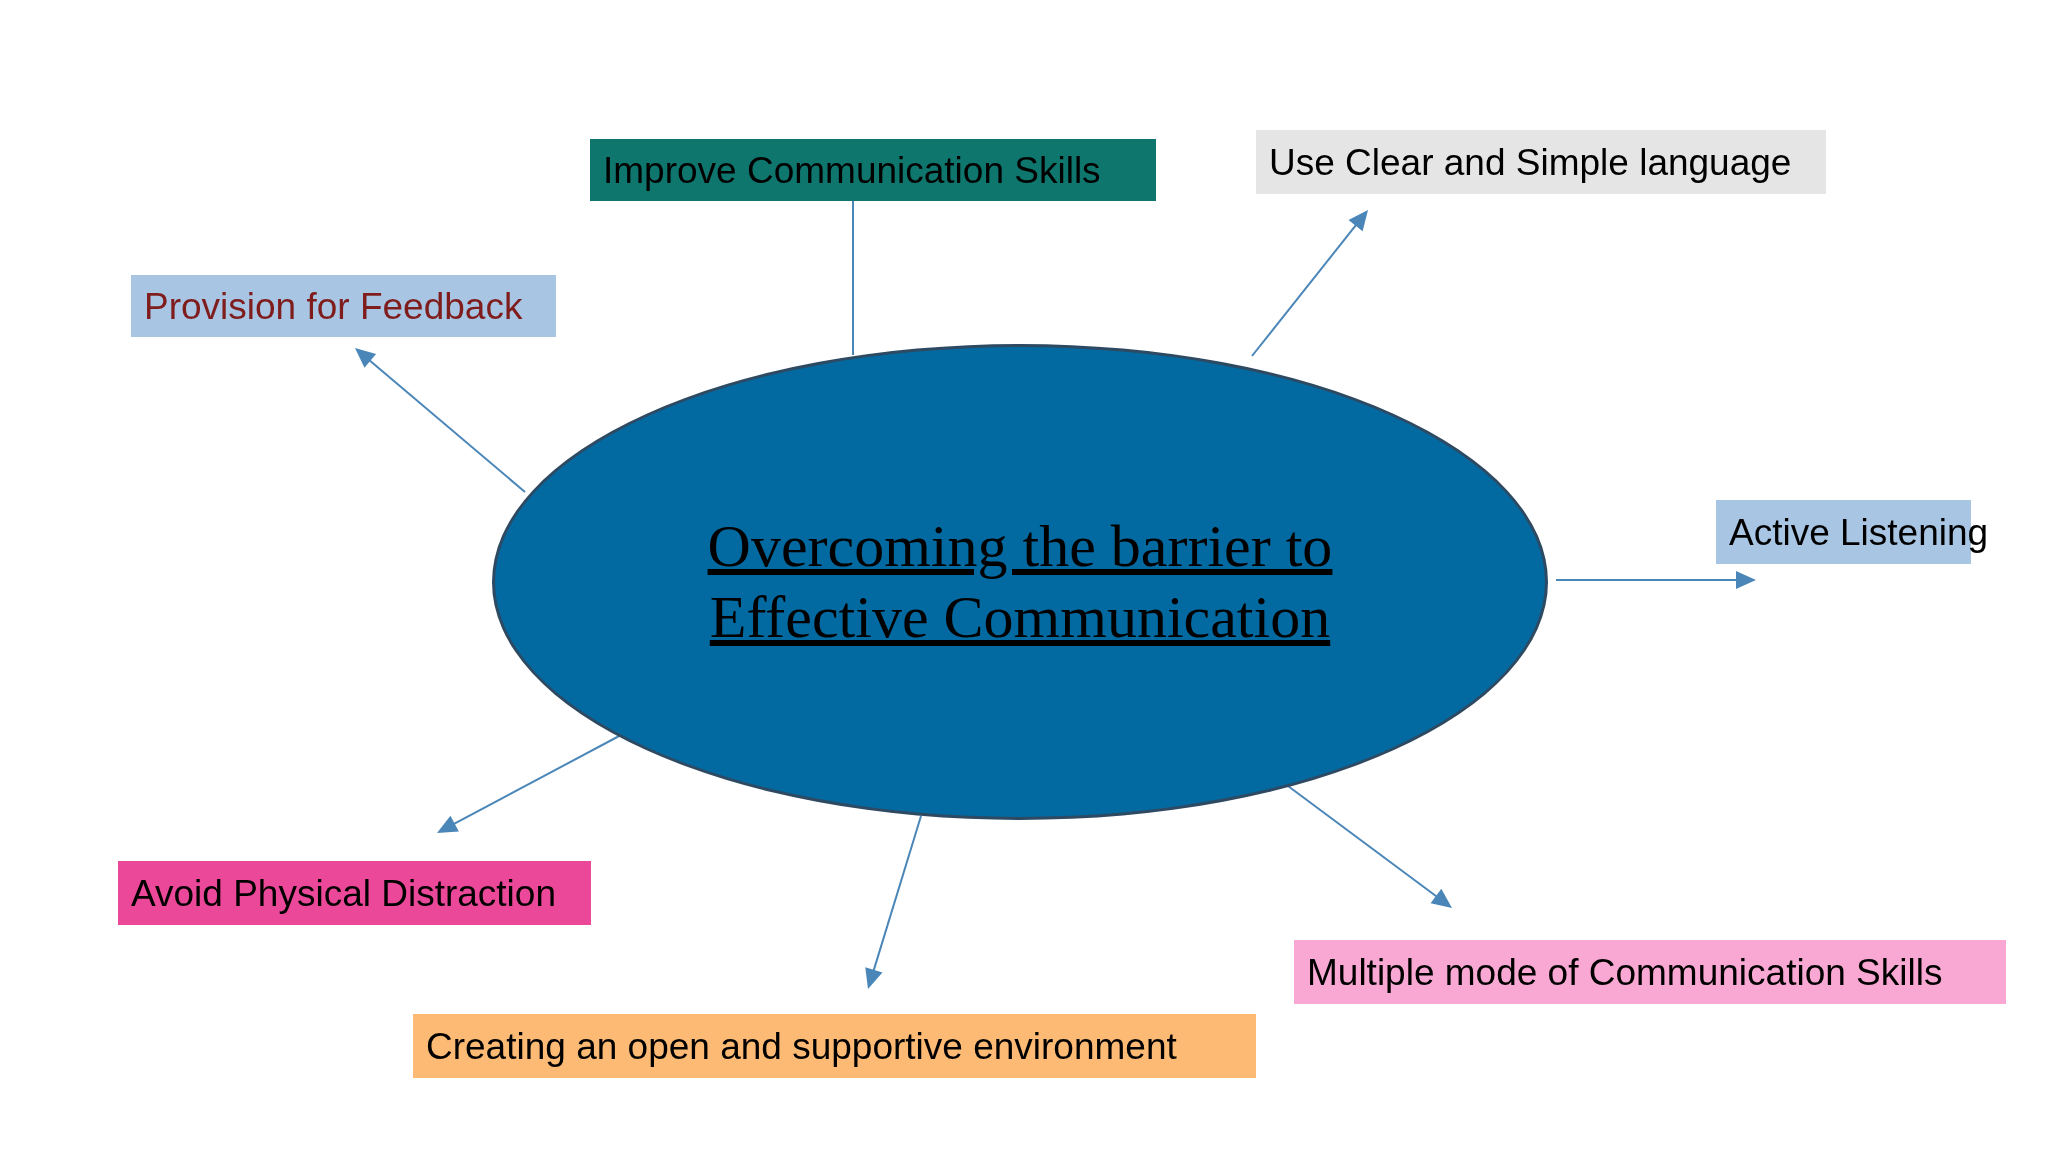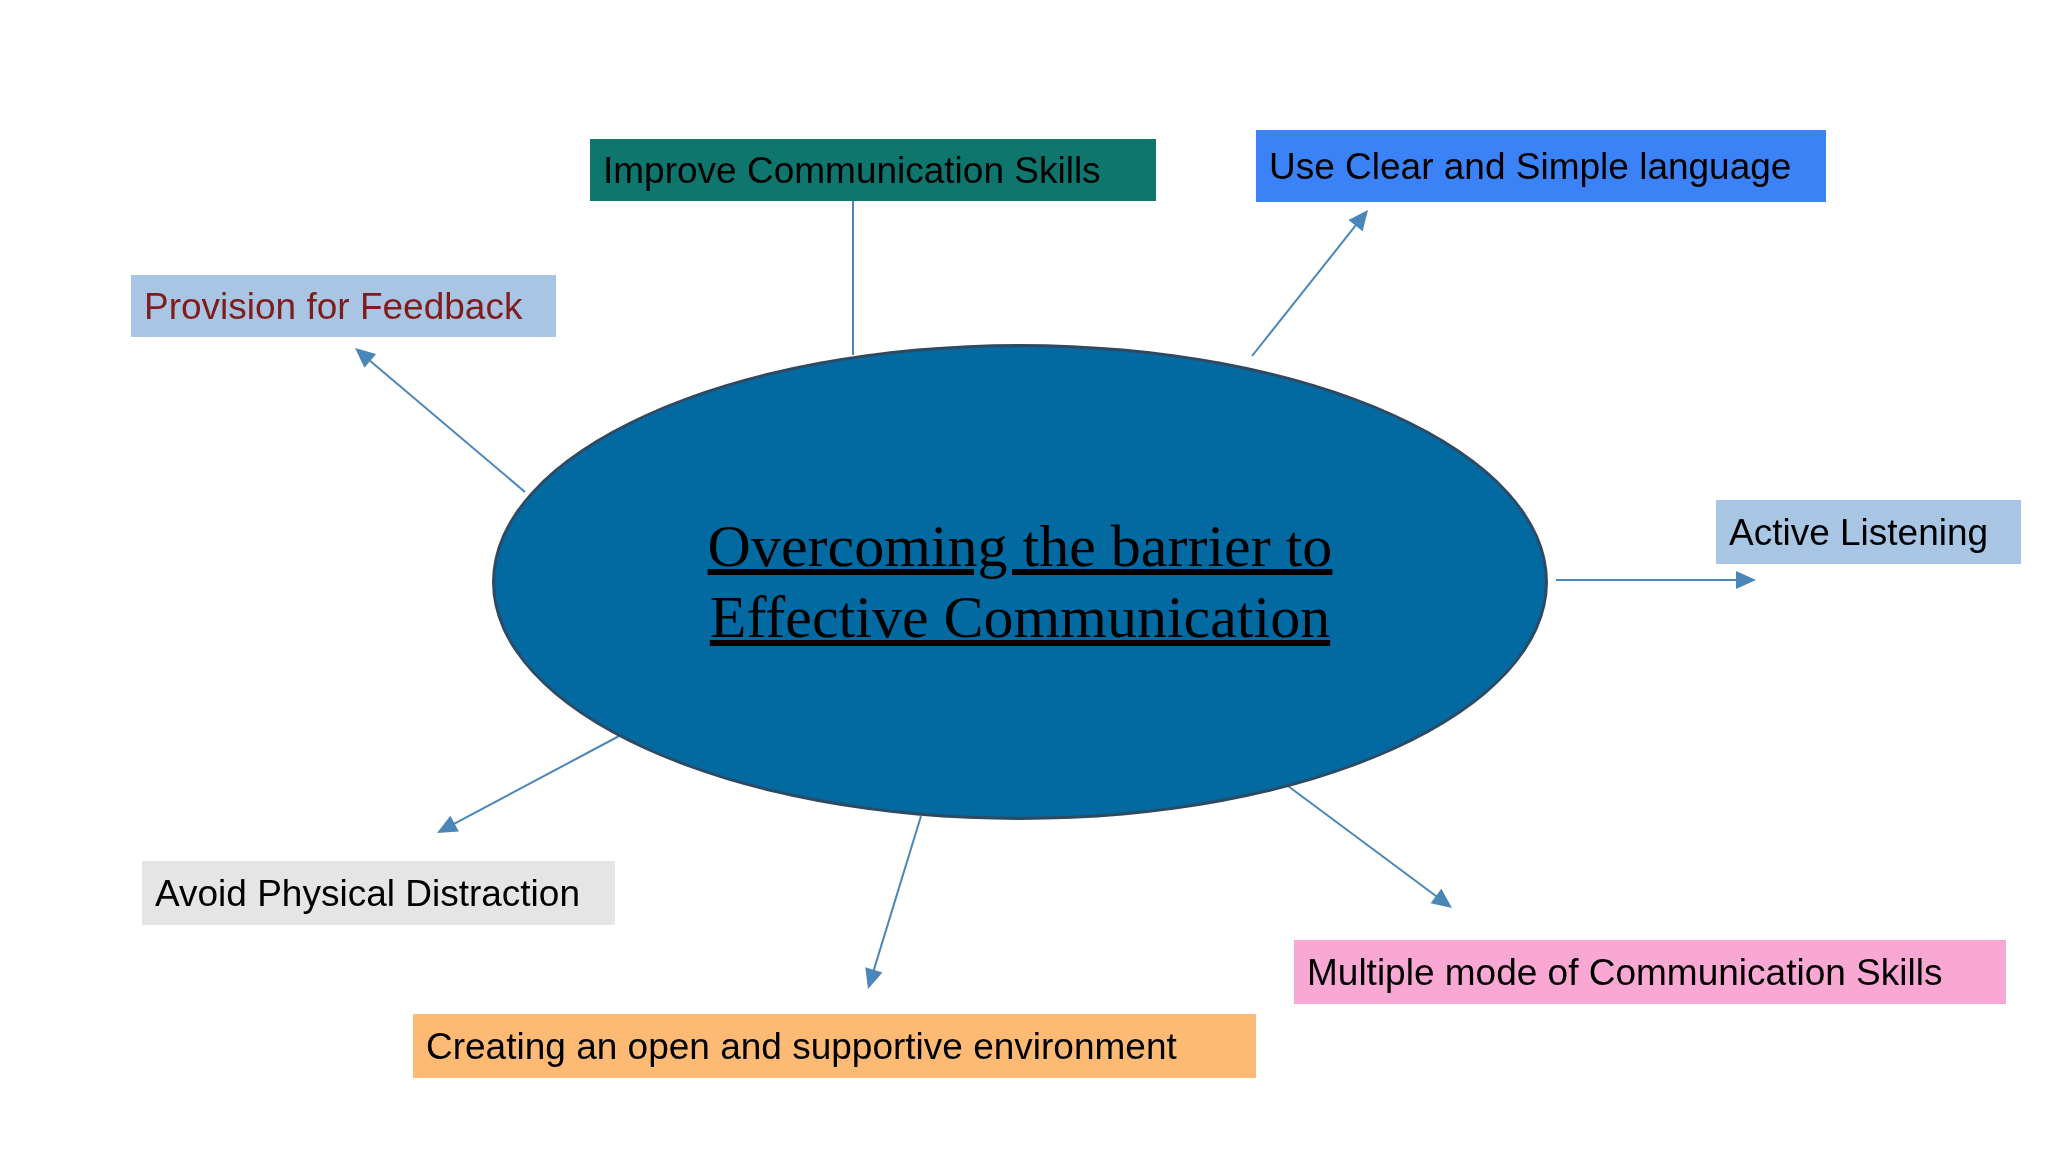--- a/index.html
+++ b/index.html
@@ -90,30 +90,30 @@
 
   <div class="center-node" style="left: 492px; top: 344px; width: 1056px; height: 476px; background: #0369a1; border: 3px solid rgb(46, 74, 98); border-radius: 50%; text-decoration: underline;">
     <div class="center-label">Overcoming the barrier to
 Effective Communication</div>
   </div>
 
   <div id="leaf-layer">
       <div class="leaf-node" style="left: 590px; top: 139px; width: 566px; height: 62px; background: #0f766e; color: rgb(0, 0, 0);">
         <span>Improve Communication Skills</span>
       </div>
-      <div class="leaf-node" style="left: 1256px; top: 130px; width: 570px; height: 72px; background: #3b82f6; color: rgb(0, 0, 0);">
+      <div class="leaf-node" style="left: 1256px; top: 130px; width: 570px; height: 64px; background: #e5e5e5; color: rgb(0, 0, 0);">
         <span>Use Clear and Simple language</span>
       </div>
       <div class="leaf-node" style="left: 131px; top: 275px; width: 425px; height: 62px; background: rgb(168, 198, 228); color: #7f1d1d;">
         <span>Provision for Feedback</span>
       </div>
-      <div class="leaf-node" style="left: 1716px; top: 500px; width: 305px; height: 64px; background: rgb(168, 198, 228); color: rgb(0, 0, 0);">
+      <div class="leaf-node" style="left: 1716px; top: 500px; width: 255px; height: 64px; background: rgb(168, 198, 228); color: rgb(0, 0, 0);">
         <span>Active Listening</span>
       </div>
-      <div class="leaf-node" style="left: 118px; top: 861px; width: 473px; height: 64px; background: #e5e5e5; color: rgb(0, 0, 0); margin-left: 24px;">
+      <div class="leaf-node" style="left: 118px; top: 861px; width: 473px; height: 64px; background: #ec4899; color: rgb(0, 0, 0);">
         <span>Avoid Physical Distraction</span>
       </div>
       <div class="leaf-node" style="left: 1294px; top: 940px; width: 712px; height: 64px; background: #f9a8d4; color: rgb(0, 0, 0);">
         <span>Multiple mode of Communication Skills</span>
       </div>
       <div class="leaf-node" style="left: 413px; top: 1014px; width: 843px; height: 64px; background: #fdba74; color: rgb(0, 0, 0);">
         <span>Creating an open and supportive environment</span>
       </div>
     </div>
 

